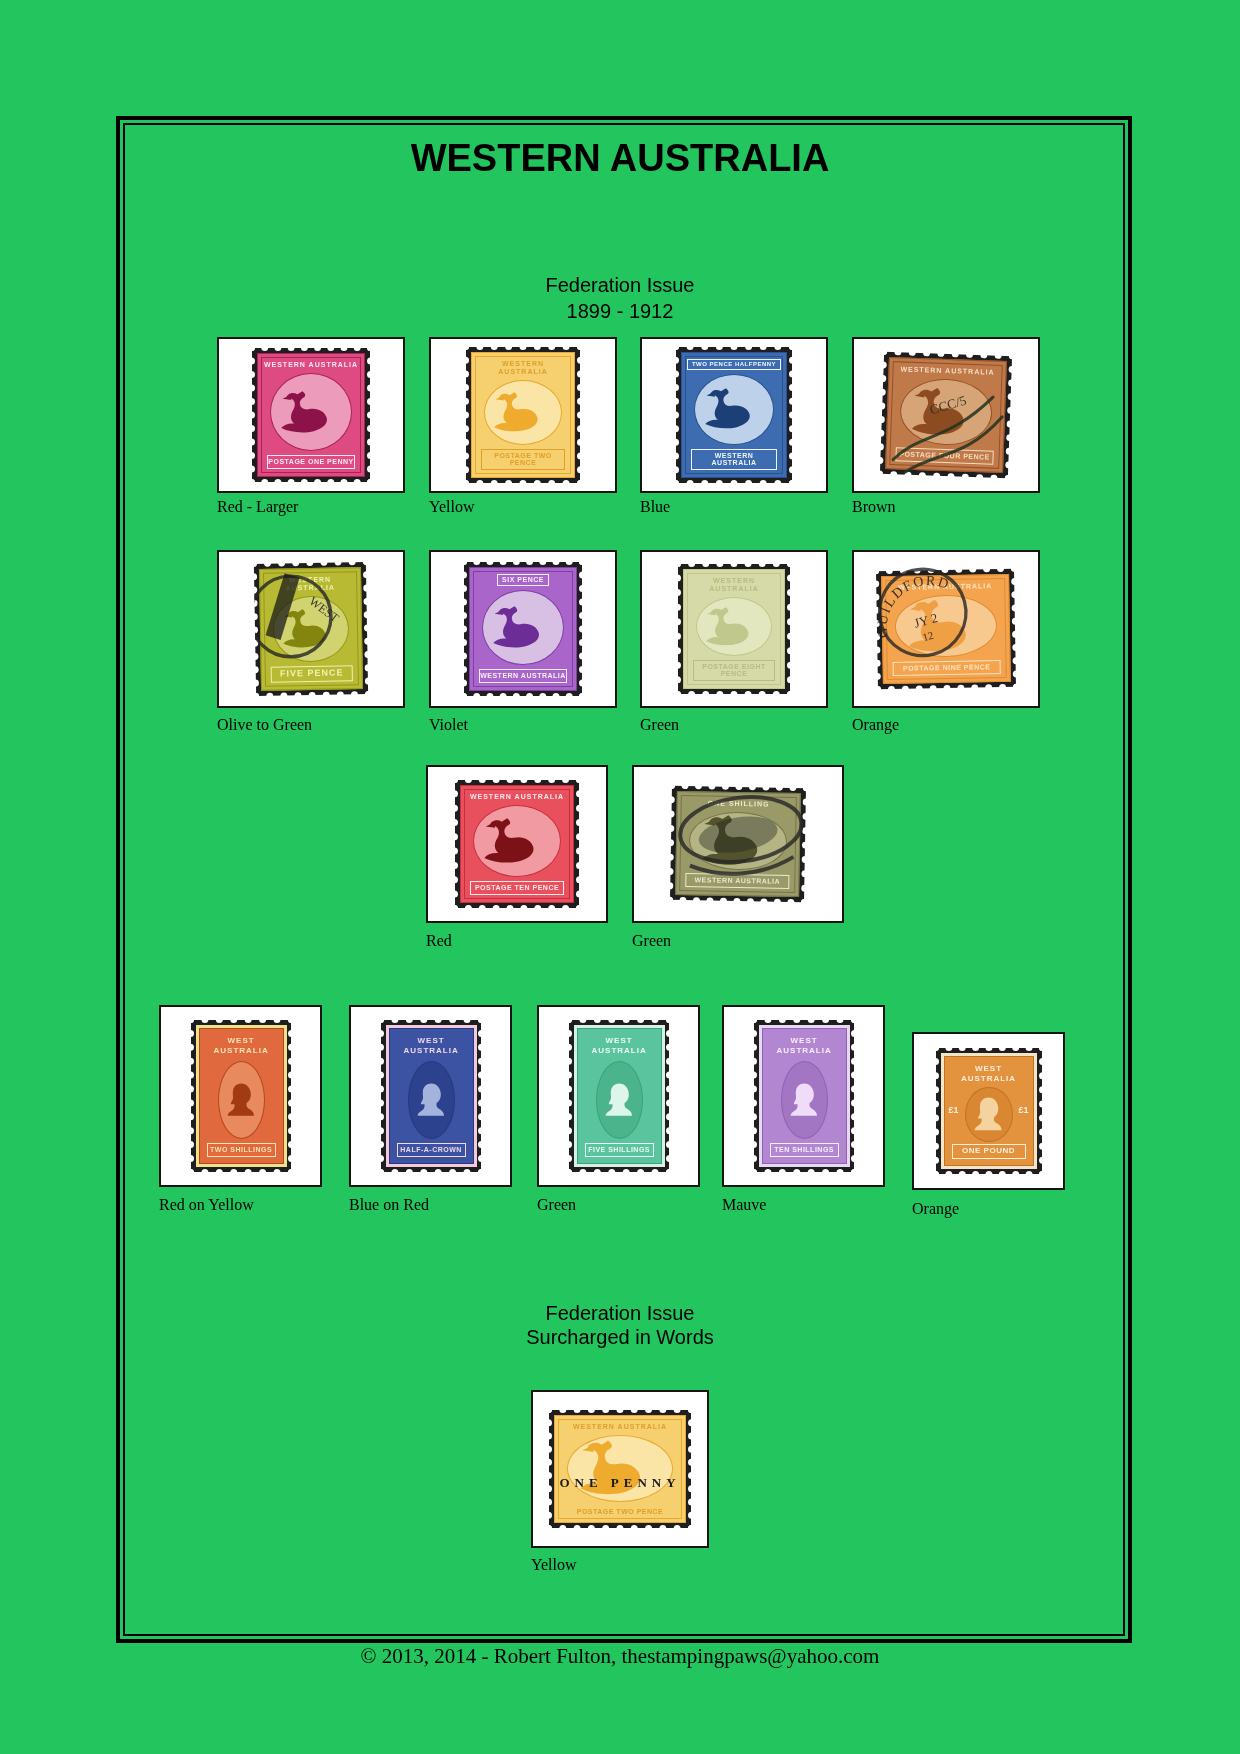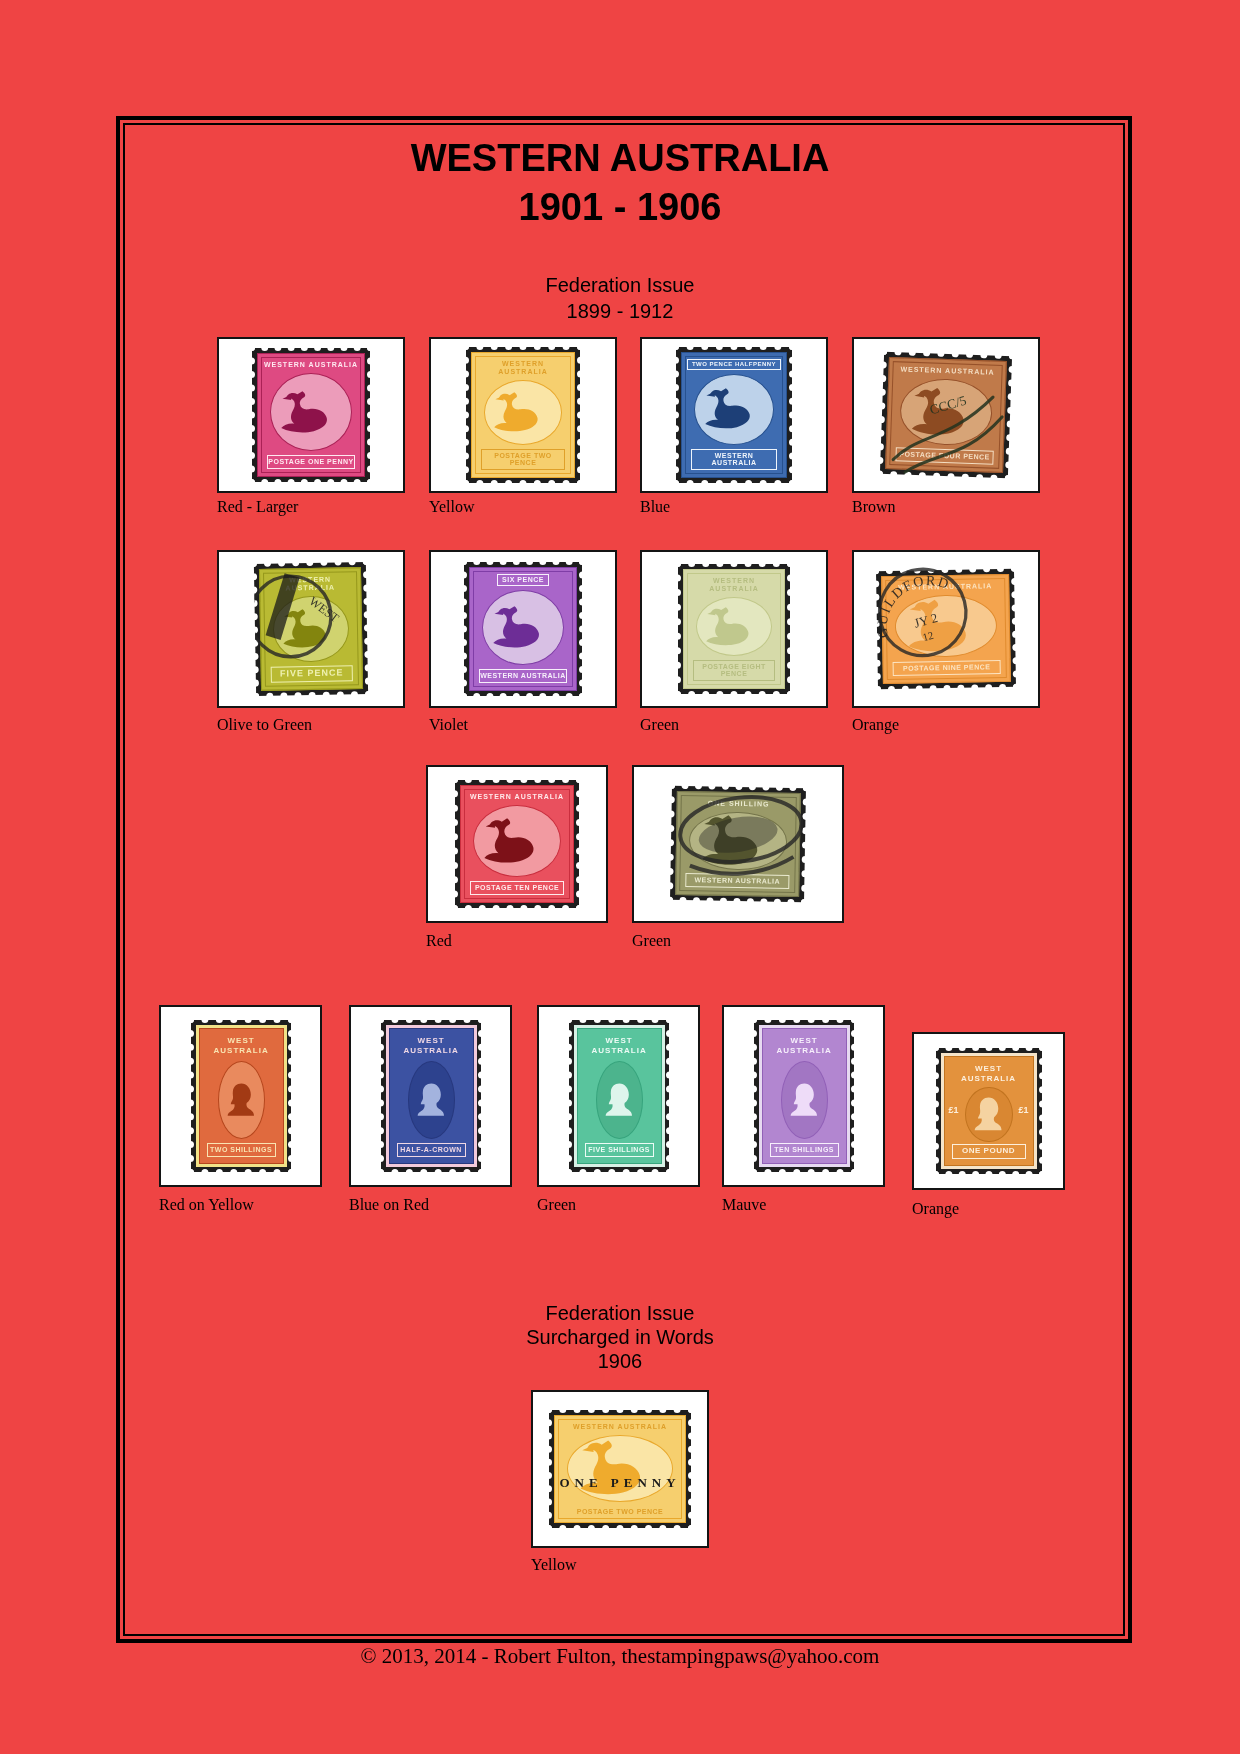--- a/index.html
+++ b/index.html
@@ -1,16 +1,16 @@
 <!DOCTYPE html>
 <html><head>
 <meta charset="utf-8">
 <style>
   html,body{margin:0;padding:0;background:#fff}
-  .page{position:relative;width:1240px;height:1754px;background:#ef4444;
+  .page{position:relative;width:1240px;height:1754px;background:#22c55e;
         font-family:"Liberation Sans",sans-serif;overflow:hidden;color:#000}
   .frame{position:absolute;left:116px;top:116px;width:1008px;height:1519px;border:4px solid #000}
   .frame-inner{position:absolute;inset:3px;border:2px solid #000}
   .title{position:absolute;left:0;width:1240px;top:134px;text-align:center;
          font-size:38px;font-weight:bold;line-height:49px}
   .subhead{position:absolute;left:0;width:1240px;text-align:center;font-size:20px;line-height:26px}
   .cap{position:absolute;font-family:"Liberation Serif",serif;font-size:16px}
   .sbox{position:absolute;background:#fff;border:2px solid #141414;
         display:flex;align-items:center;justify-content:center;box-sizing:border-box}
   .stamp{position:relative;background:#1e1e1e;padding:5px;box-sizing:border-box;display:flex;flex-shrink:0}
@@ -60,21 +60,20 @@
   </symbol>
 </svg>
 
 <div class="page">
   <div class="frame">
     <div class="frame-inner"></div>
   </div>
 
   <div class="title">
     <div>WESTERN AUSTRALIA</div>
-    <div>1901 - 1906</div>
   </div>
 
   <div class="subhead" style="top:272px">Federation Issue</div>
   <div class="subhead" style="top:298px">1899 - 1912</div>
 
   <div class="sbox" style="left:217px;top:337px;width:188px;height:156px">
     <div class="stamp" style="width: 118px; height: 134px; --paper: #de4a82; --ink: #ab2156; --oval: #ec9cba; --fig: #8e124a; --txt: #ffe9f1;">
       <div class="face">
         <div class="stop">WESTERN AUSTRALIA</div>
         <div class="soval">
@@ -317,21 +316,20 @@
     </div>
   </div>
   <div class="cap" style="left:159px;top:1196px;width:163px">Red on Yellow</div>
   <div class="cap" style="left:349px;top:1196px;width:163px">Blue on Red</div>
   <div class="cap" style="left:537px;top:1196px;width:163px">Green</div>
   <div class="cap" style="left:722px;top:1196px;width:163px">Mauve</div>
   <div class="cap" style="left:912px;top:1200px;width:153px">Orange</div>
 
   <div class="subhead" style="top:1300px">Federation Issue</div>
   <div class="subhead" style="top:1324px">Surcharged  in Words</div>
-  <div class="subhead" style="top:1348px">1906</div>
 
   <div class="sbox" style="left:531px;top:1390px;width:178px;height:158px">
     <div class="stamp" style="width: 142px; height: 118px; --paper: #f6cf6e; --ink: #e9a82c; --oval: #fae5a6; --fig: #efab2d; --txt: #dfa02a; --op: #1b1b1b;">
       <div class="face">
         <div class="stop">WESTERN AUSTRALIA</div>
         <div class="soval">
           <svg class="swan" viewBox="0 0 100 72">
               <use href="#swan"></use>
             </svg>
         </div>

